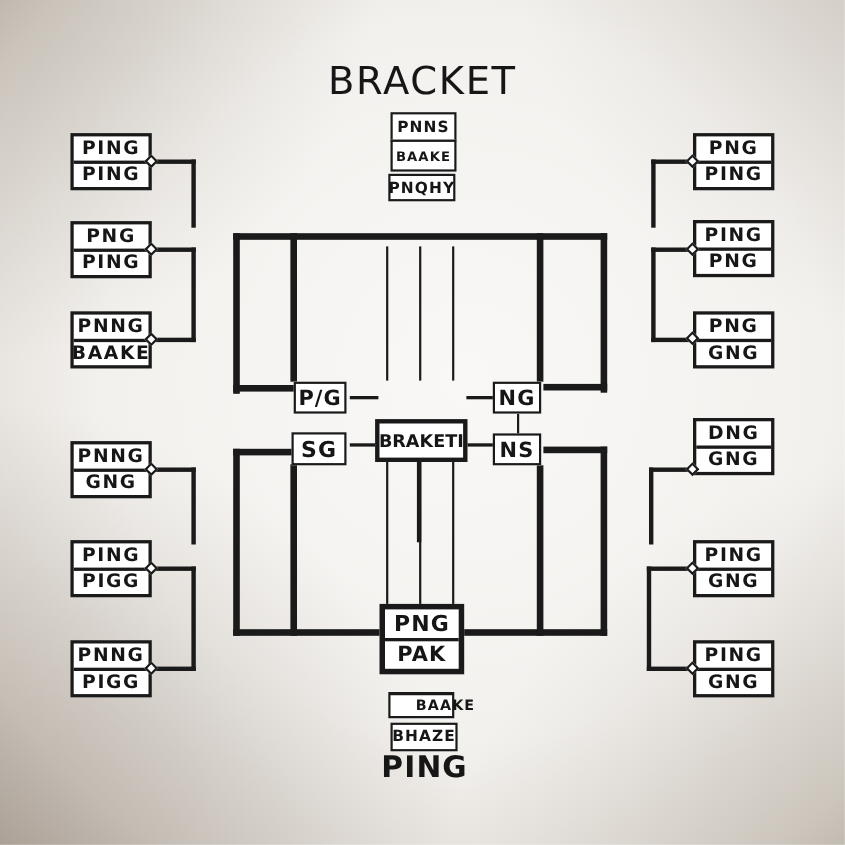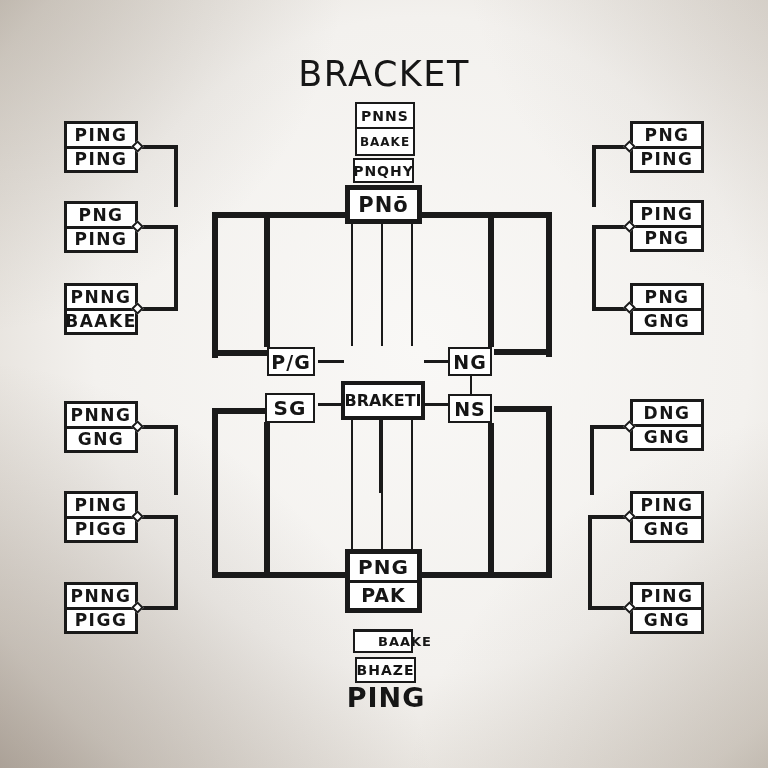--- a/index.html
+++ b/index.html
@@ -124,21 +124,21 @@
     <div class="cell">PING</div>
   </div>
   <div class="pair" style="left:630px;top:200px;">
     <div class="cell">PING</div>
     <div class="cell">PNG</div>
   </div>
   <div class="pair" style="left:630px;top:283px;">
     <div class="cell">PNG</div>
     <div class="cell">GNG</div>
   </div>
-  <div class="pair" style="left:630px;top:399px;">
+  <div class="pair" style="left:630px;top:380px;">
     <div class="cell">DNG</div>
     <div class="cell">GNG</div>
   </div>
   <div class="pair" style="left:630px;top:491px;">
     <div class="cell">PING</div>
     <div class="cell">GNG</div>
   </div>
   <div class="pair" style="left:630px;top:582px;">
     <div class="cell">PING</div>
     <div class="cell">GNG</div>
@@ -159,23 +159,20 @@
 
   <div class="bx" style="left:355px;top:102px;width:60px;height:27px;font-size:14px;border-width:2px;">
     <span>PNNS</span>
     </div>
   <div class="bx" style="left:355px;top:127px;width:60px;height:29px;font-size:12px;border-width:2px;">
     <span>BAAKE</span>
     </div>
   <div class="bx" style="left:353px;top:158px;width:61px;height:25px;font-size:14px;border-width:2px;">
     <span>PNQHY</span>
     </div>
-  <div class="bx bold" style="left:345px;top:185px;width:77px;height:39px;font-size:21px;">
-    <span>PNō</span>
-    </div>
 
   <div class="bx" style="left:267px;top:347px;width:48px;height:29px;font-size:19px;">
     <span>P/G</span>
     </div>
   <div class="bx" style="left:448px;top:347px;width:44px;height:29px;font-size:19px;">
     <span>NG</span>
     </div>
   <div class="bx" style="left:265px;top:393px;width:50px;height:30px;font-size:20px;">
     <span>SG</span>
     </div>

